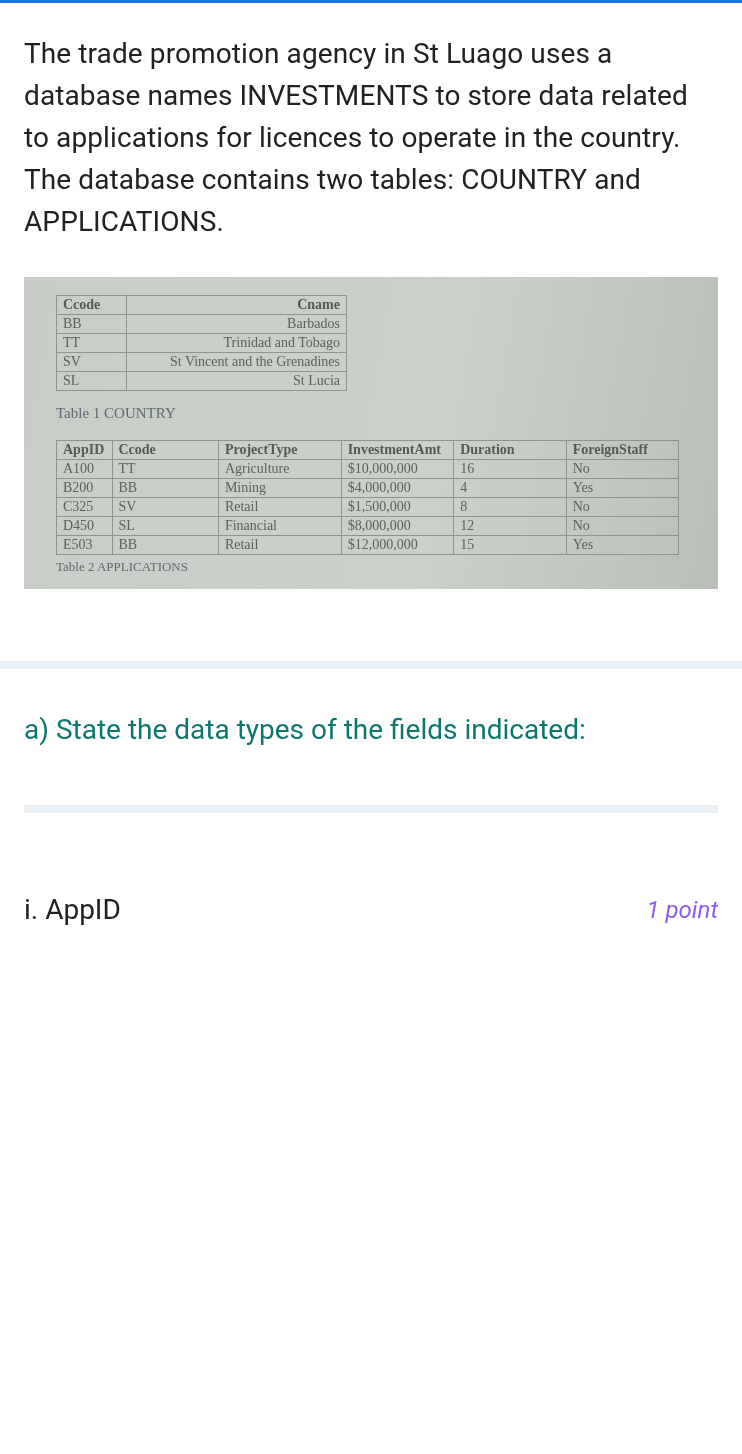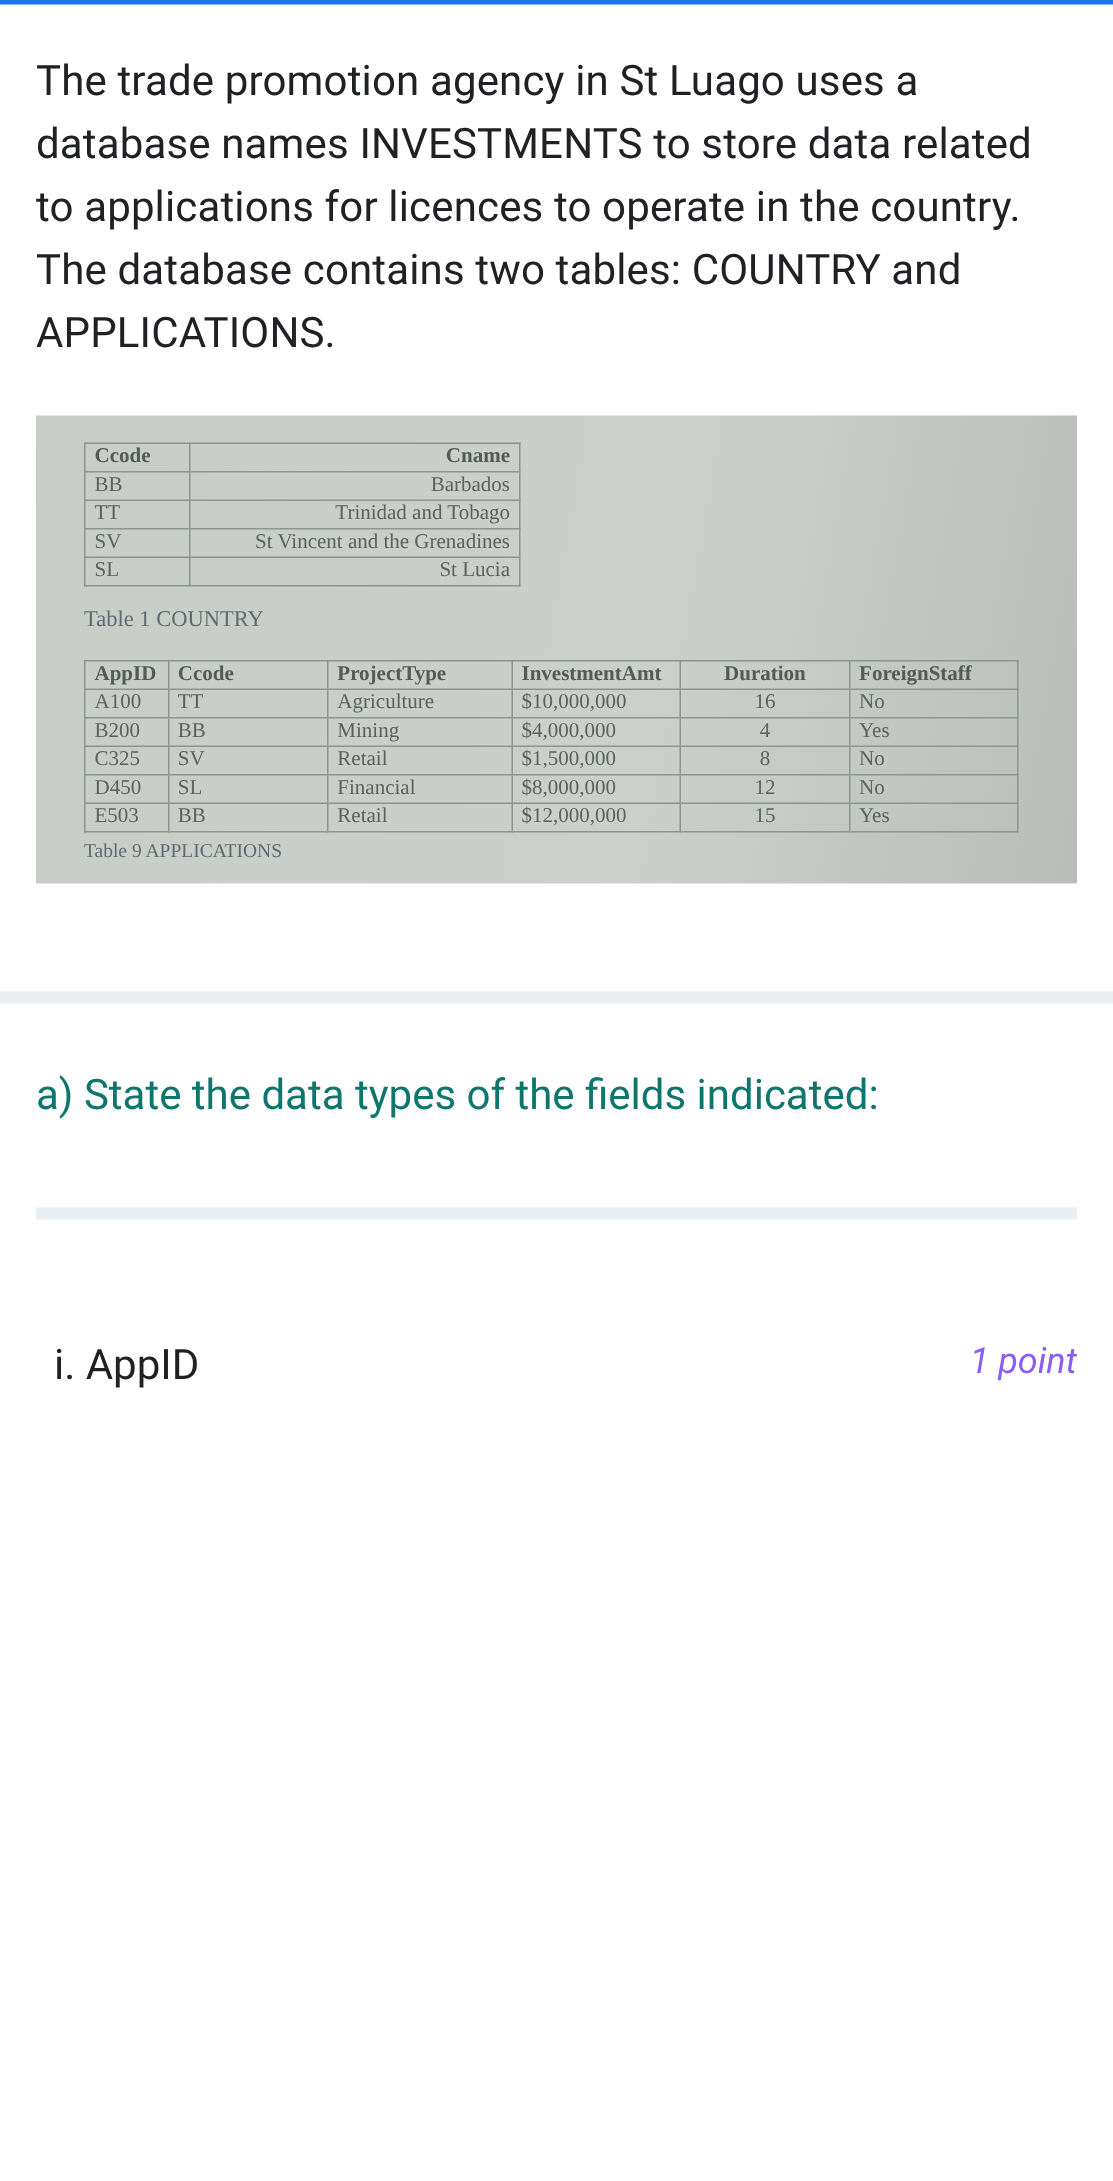--- a/index.html
+++ b/index.html
@@ -49,21 +49,21 @@
     font-size: 15px;
     color: #5e6a72;
     margin-top: 14px;
     margin-bottom: 18px;
   }
   .tbl-apps { width: 98%; }
   .tbl-apps th:nth-child(1), .tbl-apps td:nth-child(1) { width: 52px; }
   .tbl-apps th:nth-child(2), .tbl-apps td:nth-child(2) { width: 104px; }
   .tbl-apps th:nth-child(3), .tbl-apps td:nth-child(3) { width: 120px; }
   .tbl-apps th:nth-child(4), .tbl-apps td:nth-child(4) { width: 110px; }
-  .tbl-apps th:nth-child(5), .tbl-apps td:nth-child(5) { width: 110px; text-align: center; }
+  .tbl-apps th:nth-child(5), .tbl-apps td:nth-child(5) { width: 110px; }
   .tbl-apps th:nth-child(6), .tbl-apps td:nth-child(6) { width: 110px; }
   .caption2 {
     font-size: 13px;
     color: #5e6a72;
     margin-top: 4px;
   }
   .spacer-block {
     height: 80px;
     border-bottom: 8px solid #e8eef2;
   }
@@ -77,22 +77,21 @@
   }
   .divider-light {
     height: 8px;
     background: #e8eef2;
     margin-top: 54px;
   }
   .part-block {
     padding: 56px 24px 30px 24px;
     display: flex;
     justify-content: space-between;
-    align-items: flex-start;
-    margin-left: 12px;
+    align-items: center;
   }
   .part-title {
     font-size: 28px;
     color: #202124;
   }
   .points {
     font-size: 24px;
     color: #8b5cf6;
     font-style: italic;
   }
@@ -181,21 +180,21 @@
       <tr>
         <td>E503</td>
         <td>BB</td>
         <td>Retail</td>
         <td>$12,000,000</td>
         <td>15</td>
         <td>Yes</td>
       </tr>
     </tbody>
   </table>
-  <div class="caption2">Table 9 APPLICATIONS</div>
+  <div class="caption2">Table 2 APPLICATIONS</div>
 </div>
 
 <div class="spacer-block"></div>
 
 <div class="sub-question">
   <p class="sub-q-text">a) State the data types of the fields indicated:</p>
   <div class="divider-light"></div>
 </div>
 
 <div class="part-block">

